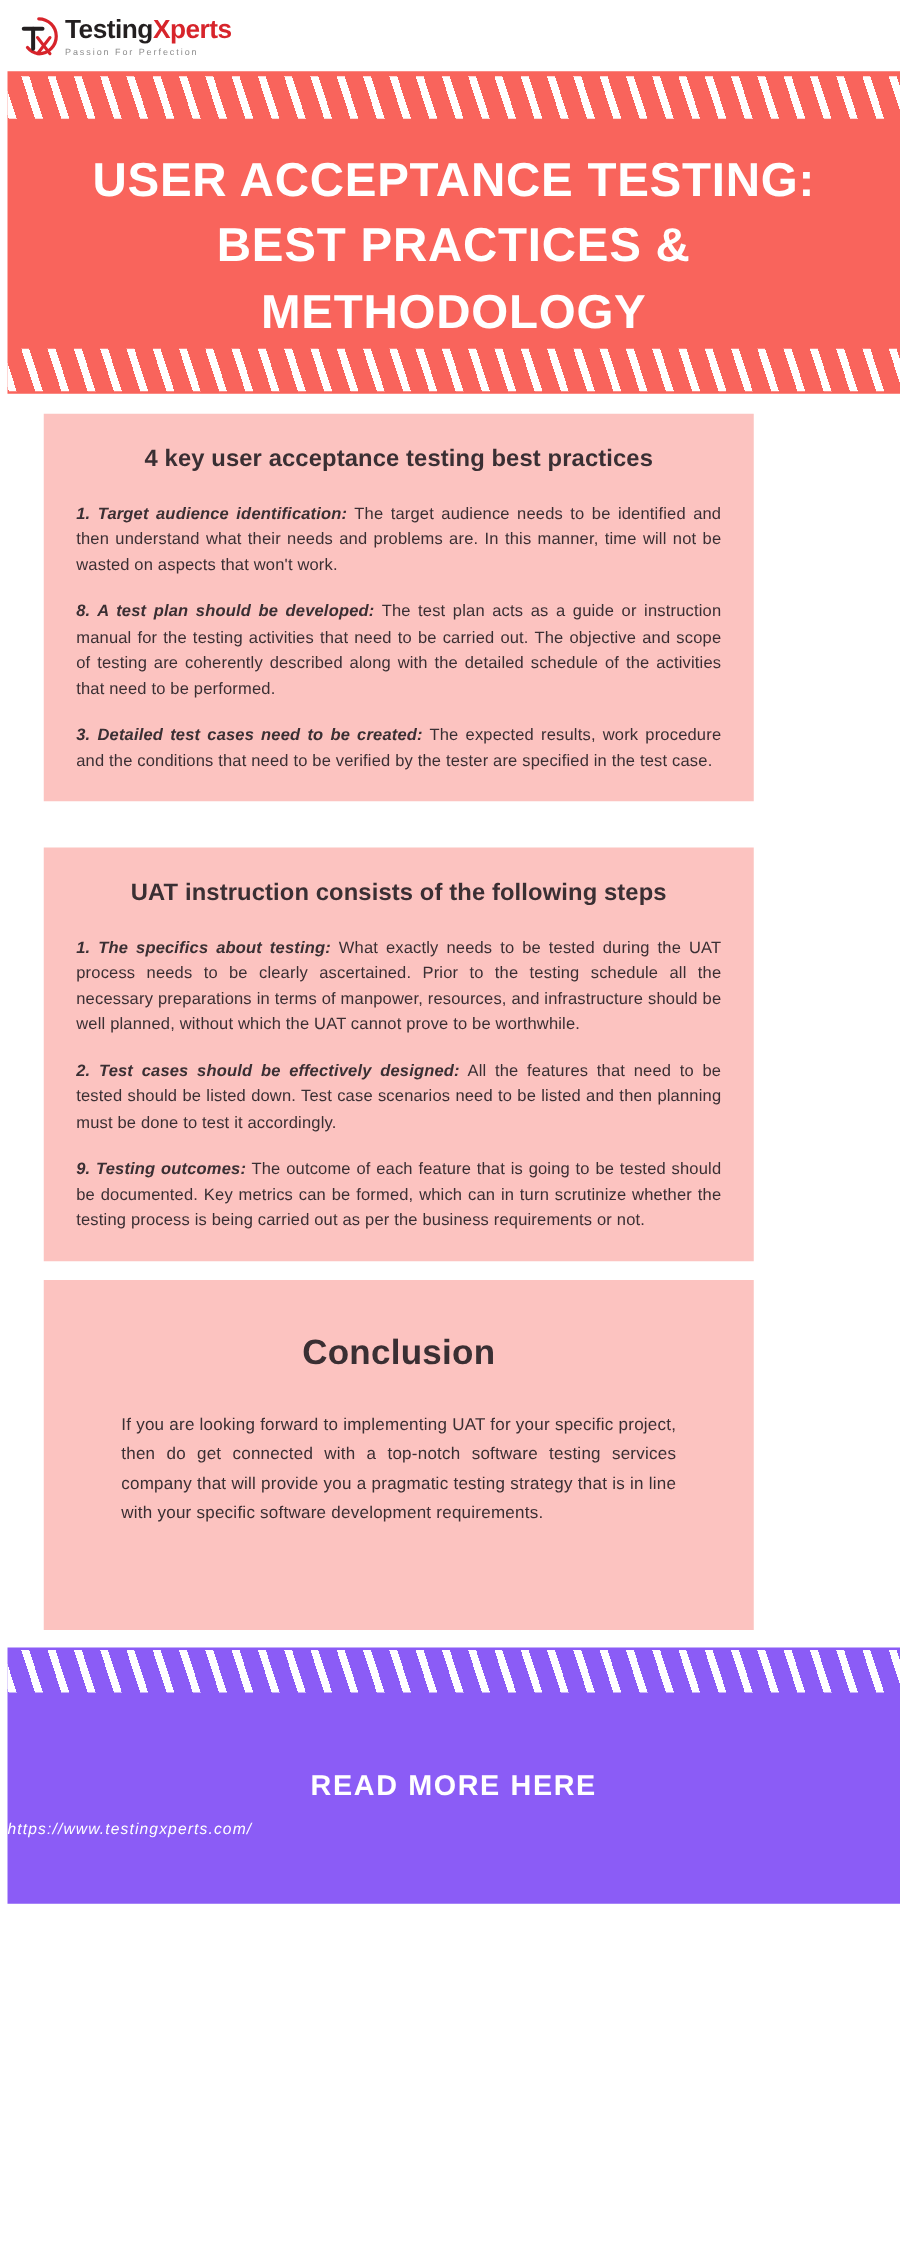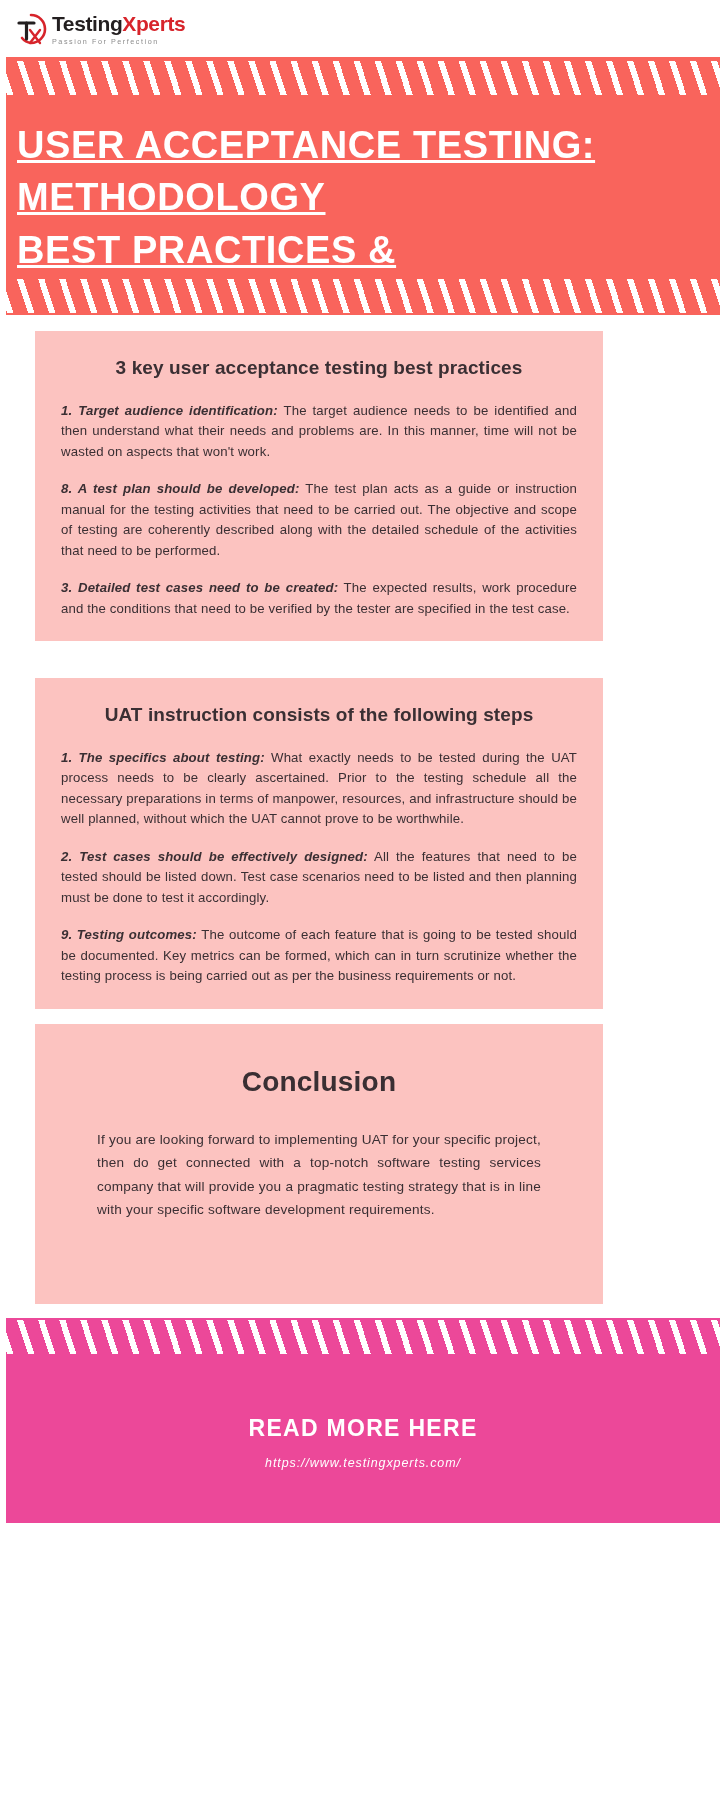--- a/index.html
+++ b/index.html
@@ -79,27 +79,27 @@
       rgba(255,255,255,0) 6px, rgba(255,255,255,0) 20px
     );
   }
   .stripes.top { top: 4px; }
   .stripes.bottom { bottom: 2px; }
 
   .banner-title {
     position: absolute;
     left: 0; right: 0;
     top: 62px;
+    text-align: center;
     color: #ffffff;
     font-size: 38px;
     font-weight: bold;
     line-height: 1.38;
     letter-spacing: 0.6px;
-    padding: 0 11px;
-    text-decoration: underline;
+    padding: 0 23px;
   }
   .banner-title .ln { display: block; }
 
   
   .card {
     position: absolute;
     left: 35px;
     width: 568px;
     background: #fcc3c0;
     padding: 26px 26px 22px 26px;
@@ -153,39 +153,39 @@
     padding: 0 28px;
   }
 
   
   .footer {
     position: absolute;
     left: 6px;
     top: 1318px;
     width: 714px;
     height: 205px;
-    background: #ec4899;
+    background: #8b5cf6;
     overflow: hidden;
   }
   .footer .stripes.top { top: 2px; }
   .footer-cta {
     position: absolute;
     left: 0; right: 0;
     top: 97px;
     text-align: center;
     color: #ffffff;
     font-size: 23px;
     font-weight: bold;
     letter-spacing: 1.3px;
   }
   .footer-url {
     position: absolute;
     left: 0; right: 0;
     top: 138px;
-    text-align: center;
+    text-align: left;
     color: #ffffff;
     font-size: 12.5px;
     font-style: italic;
     letter-spacing: 0.9px;
   }
 </style>
 </head>
 <body>
 
 <div class="page">
@@ -205,27 +205,27 @@
         <span class="logo-tag">Passion For Perfection</span>
       </span>
     </div>
   </div>
 
   <div class="banner">
     <div class="stripes top"></div>
     <div class="stripes bottom"></div>
     <h1 class="banner-title">
       <span class="ln">USER ACCEPTANCE TESTING:</span>
+      <span class="ln">BEST PRACTICES &amp;</span>
       <span class="ln">METHODOLOGY</span>
-      <span class="ln">BEST PRACTICES &amp;</span>
     </h1>
   </div>
 
   <section class="card" id="card-practices">
-    <h2 class="card-title">3 key user acceptance testing best practices</h2>
+    <h2 class="card-title">4 key user acceptance testing best practices</h2>
     <p><b>1. Target audience identification:</b><span> The target audience needs to be identified and then understand what their needs and problems are. In this manner, time will not be wasted on aspects that won't work.</span></p>
     <p><b>8. A test plan should be developed:</b><span> The test plan acts as a guide or instruction manual for the testing activities that need to be carried out. The objective and scope of testing are coherently described along with the detailed schedule of the activities that need to be performed.</span></p>
     <p><b>3. Detailed test cases need to be created:</b><span> The expected results, work procedure and the conditions that need to be verified by the tester are specified in the test case.</span></p>
   </section>
 
   <section class="card" id="card-methodology">
     <h2 class="card-title">UAT instruction consists of the following steps</h2>
     <p><b>1. The specifics about testing:</b><span> What exactly needs to be tested during the UAT process needs to be clearly ascertained. Prior to the testing schedule all the necessary preparations in terms of manpower, resources, and infrastructure should be well planned, without which the UAT cannot prove to be worthwhile.</span></p>
     <p><b>2. Test cases should be effectively designed:</b><span> All the features that need to be tested should be listed down. Test case scenarios need to be listed and then planning must be done to test it accordingly.</span></p>
     <p><b>9. Testing outcomes:</b><span> The outcome of each feature that is going to be tested should be documented. Key metrics can be formed, which can in turn scrutinize whether the testing process is being carried out as per the business requirements or not.</span></p>

